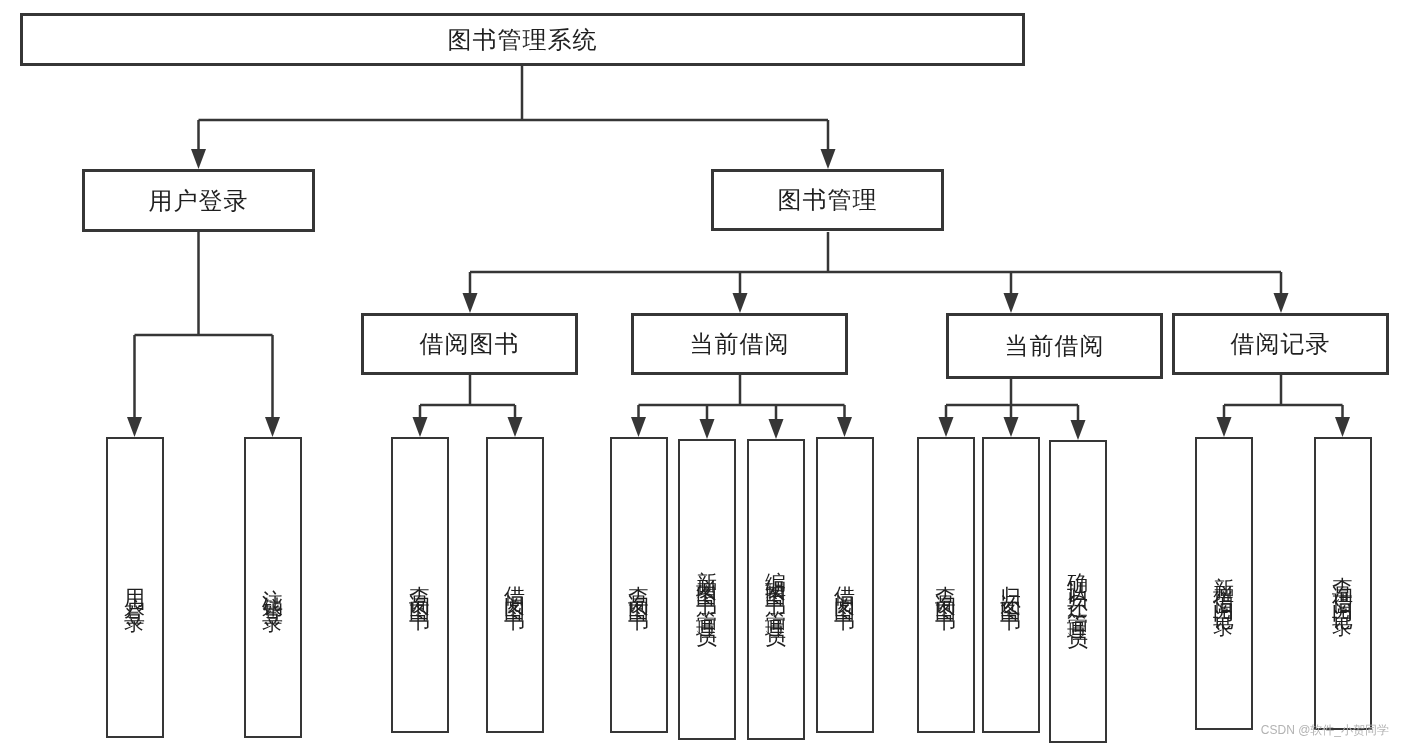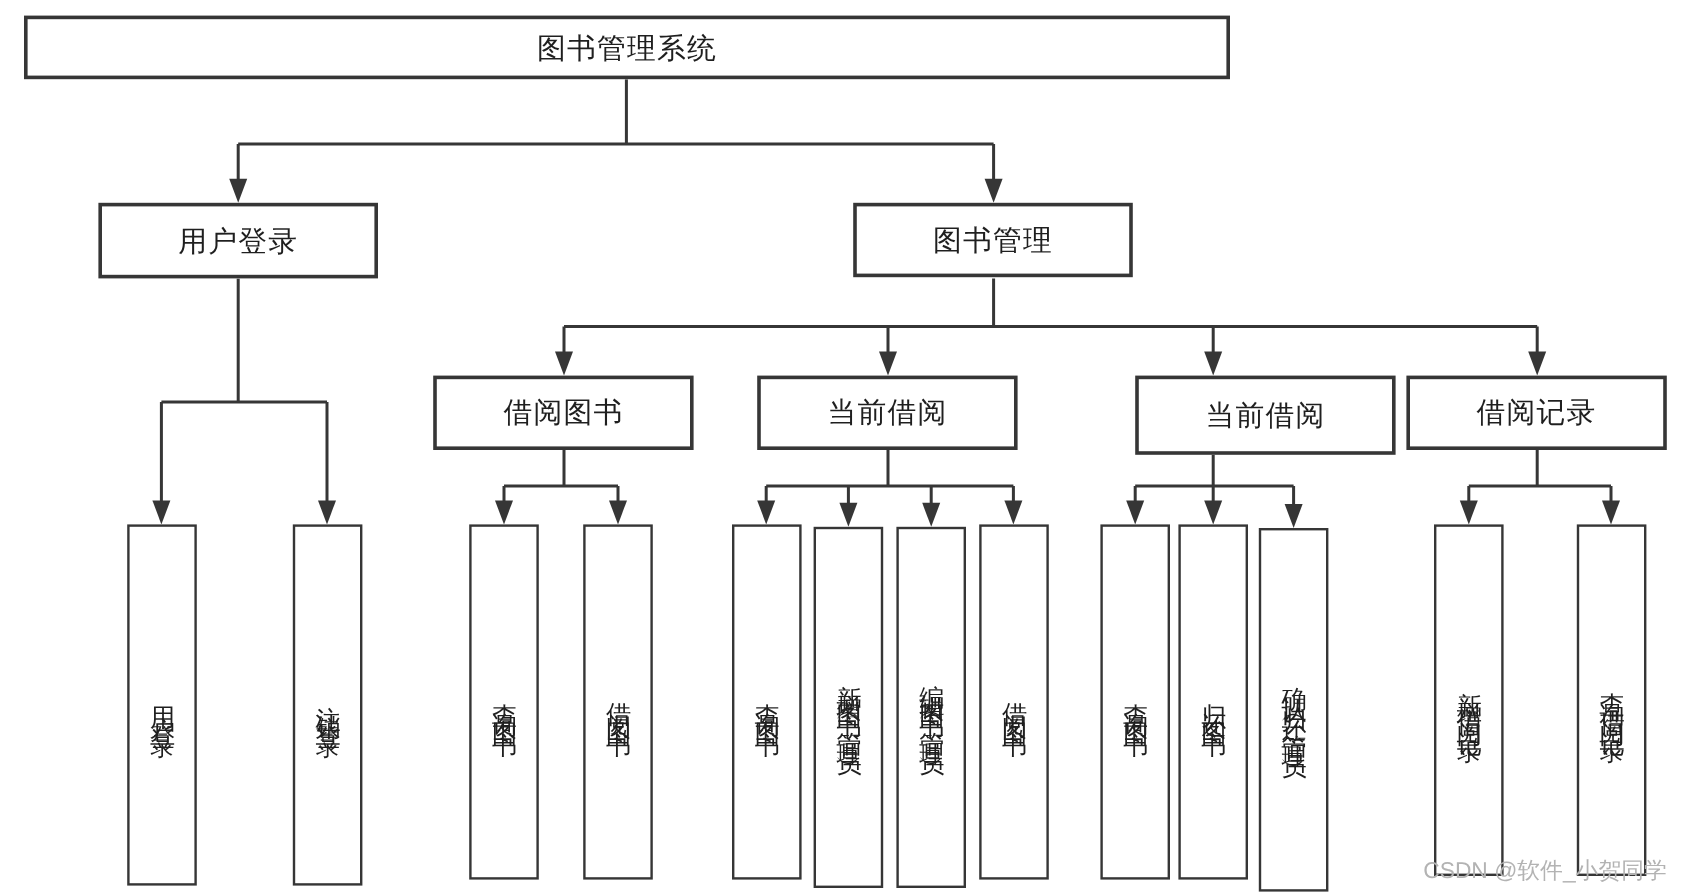--- a/index.html
+++ b/index.html
@@ -43,21 +43,21 @@
     writing-mode:vertical-rl;
     text-orientation:mixed;
     font-size:21px;
     letter-spacing:8px;
     line-height:1;
   }
   .watermark{
     position:absolute;
     right:16px;
     bottom:8px;
-    font-size:19px;
+    font-size:12px;
     color:var(--watermark);
     z-index:5;
     white-space:nowrap;
   }
 </style>
 </head>
 <body>
 
 <div class="canvas">
 

